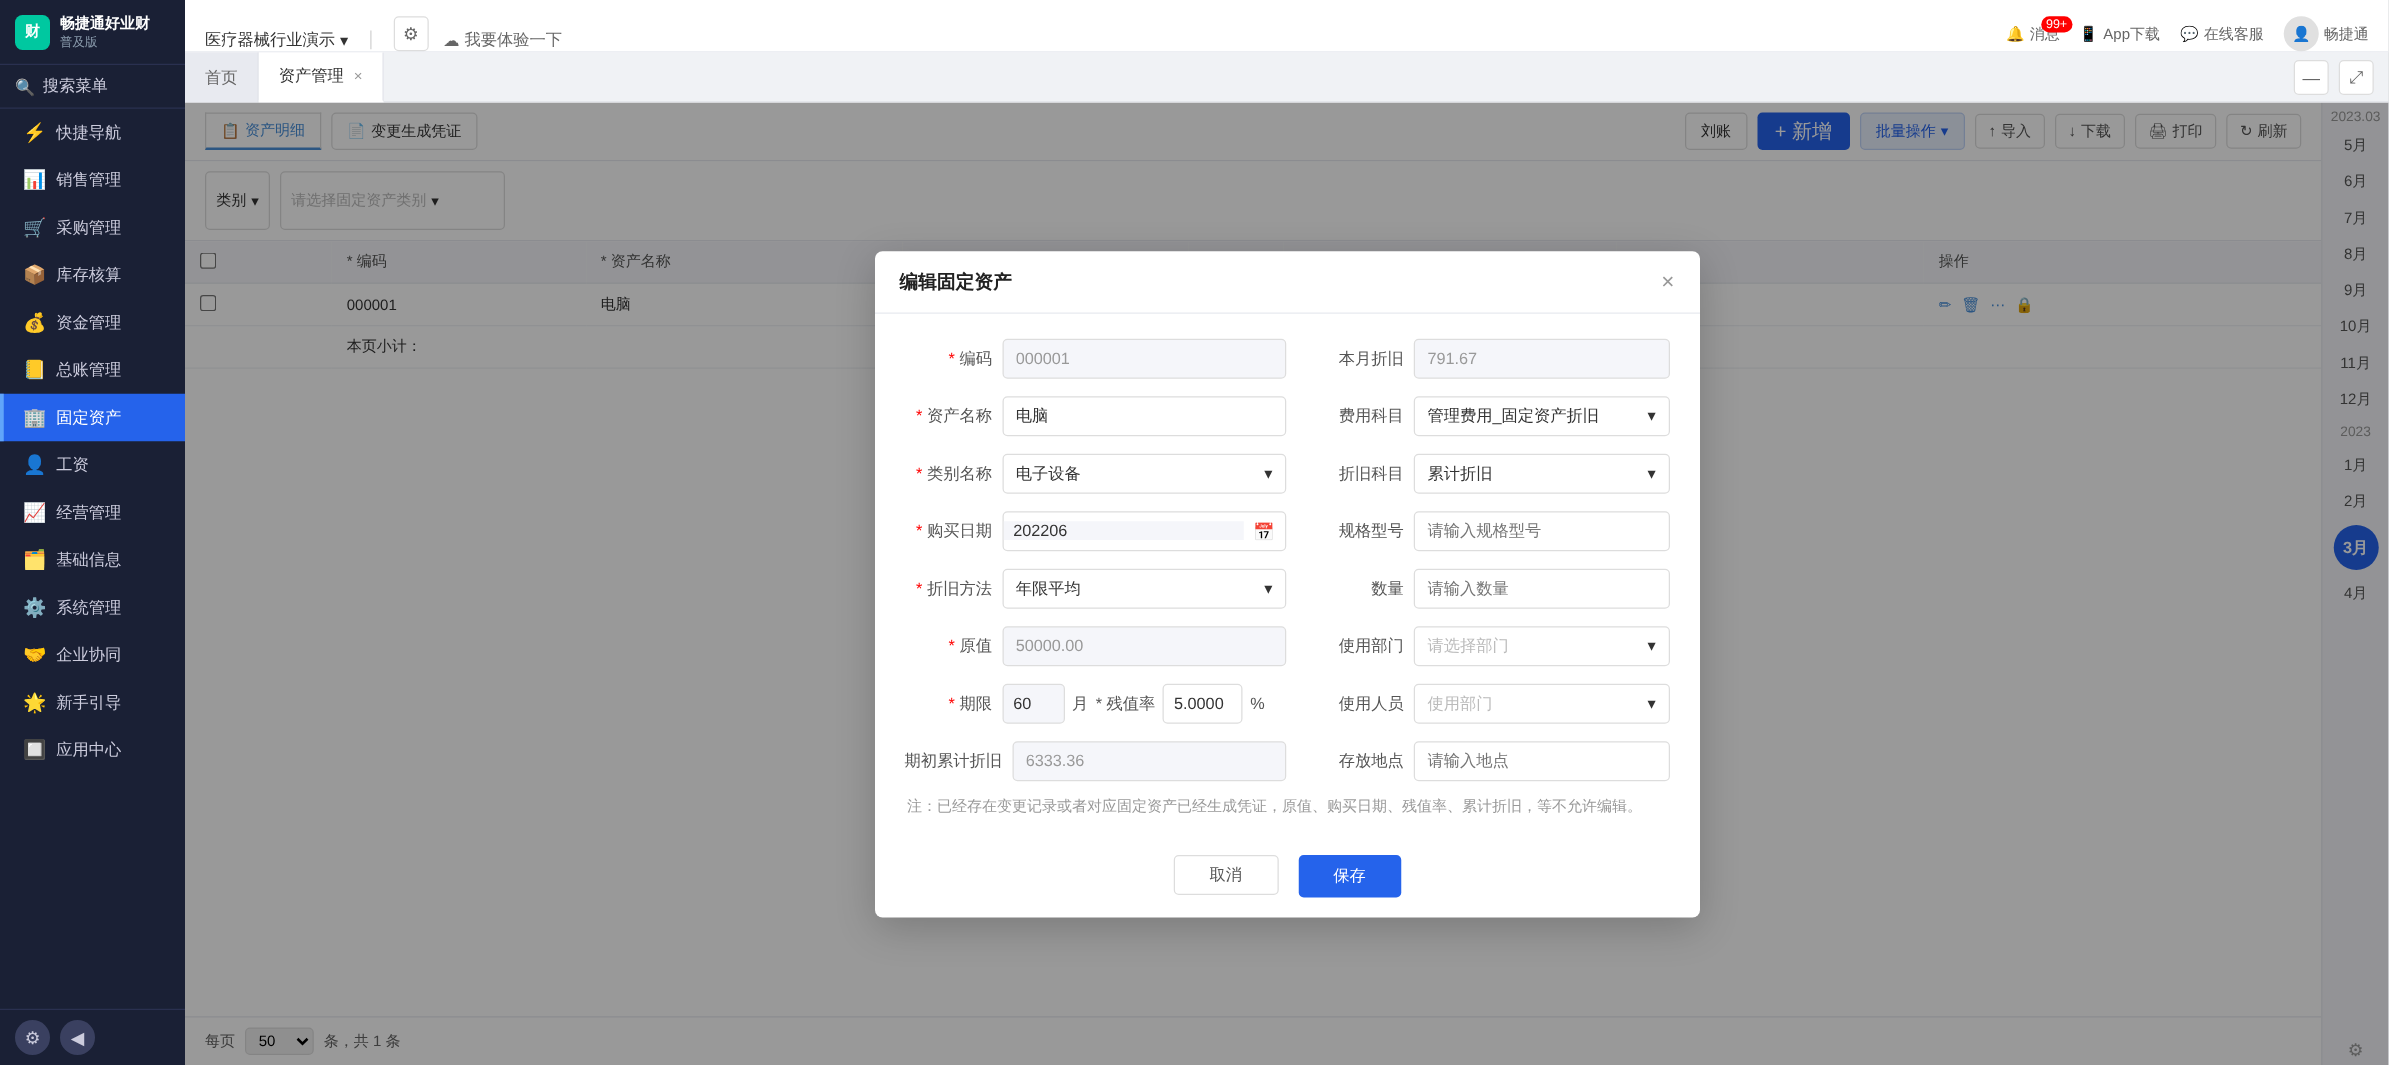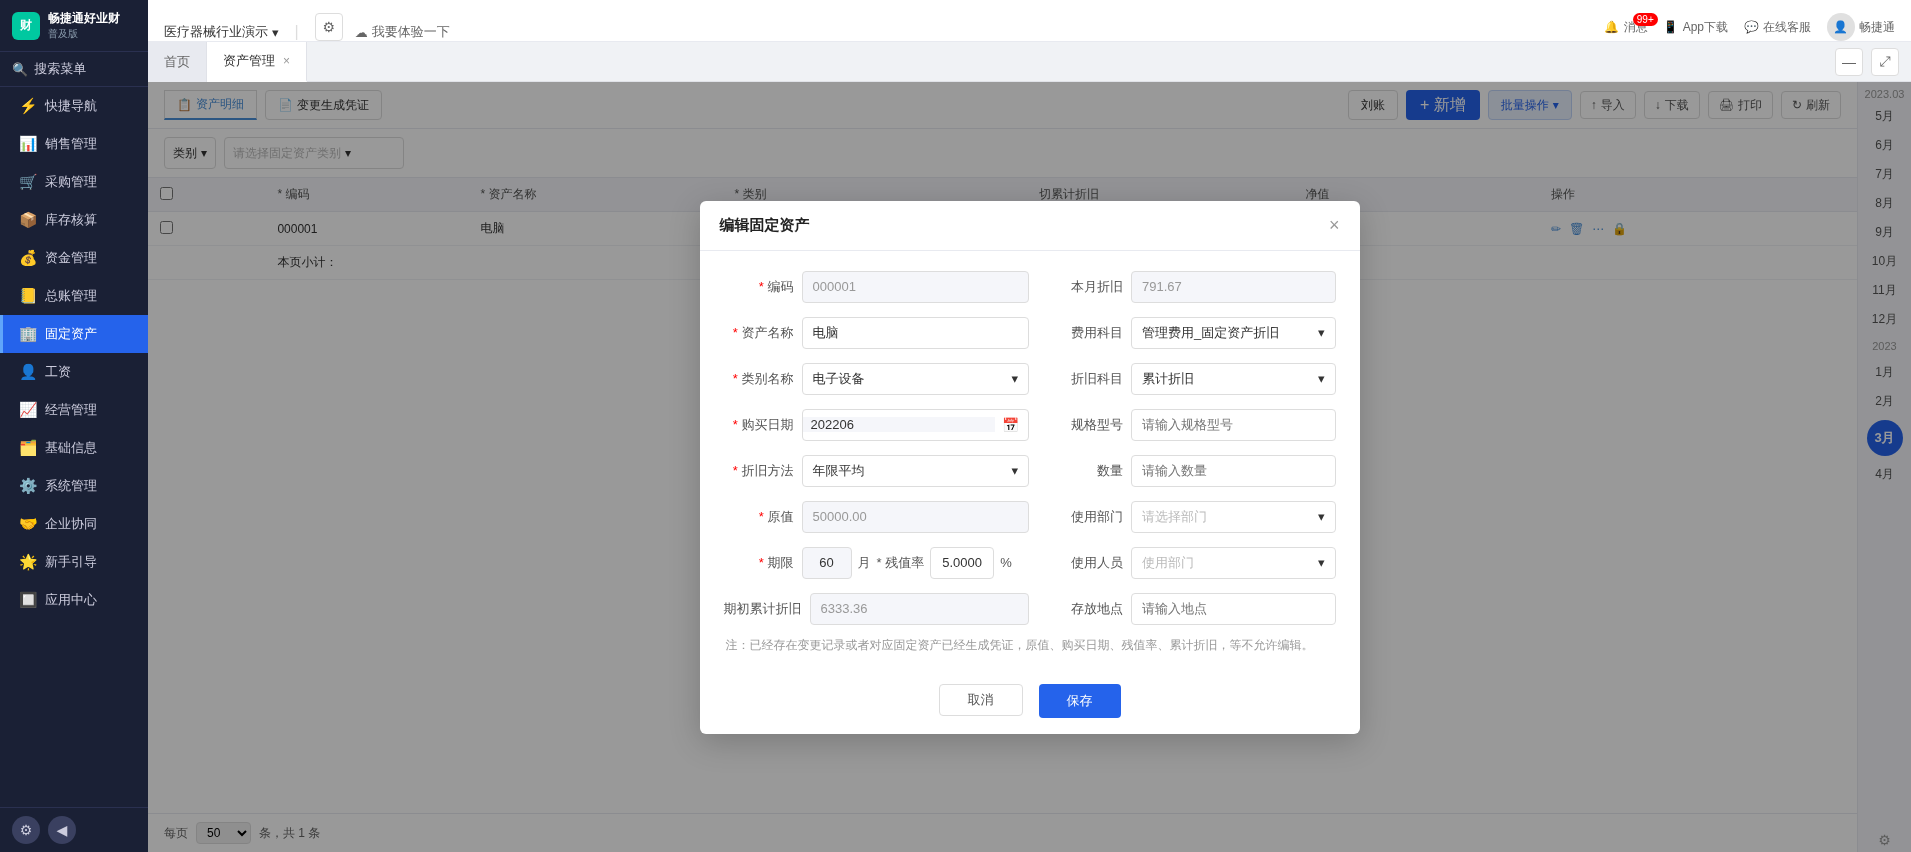--- a/index.html
+++ b/index.html
@@ -214,21 +214,21 @@
     }
 
     
     .filter-row {
       padding: 8px 16px;
       display: flex; align-items: center; gap: 8px;
       background: #fff;
       border-bottom: 1px solid #e8eaf0;
     }
     .filter-select {
-      height: 32px; padding: 0 8px;
+      height: 47px; padding: 0 8px;
       border: 1px solid #ddd; border-radius: 4px;
       font-size: 12px; color: #333;
       display: flex; align-items: center; gap: 4px;
       cursor: pointer; background: #fff;
     }
 
     
     .table-container {
       flex: 1; overflow: auto;
       background: #fff;
@@ -361,21 +361,21 @@
     .form-input-with-icon .input-icon {
       padding: 0 8px; color: #999; font-size: 14px;
     }
     .inline-group {
       display: flex; align-items: center; gap: 6px;
     }
     .inline-label { font-size: 13px; color: #555; white-space: nowrap; }
     .inline-input {
       width: 50px; height: 32px; padding: 0 8px;
       border: 1px solid #ddd; border-radius: 4px;
-      font-size: 13px; color: #333; text-align: center;
+      font-size: 13px; color: #333; text-align: left;
       background: #f5f6fa;
     }
     .inline-input.editable { background: #fff; }
     .modal-note {
       margin: 12px 0 8px;
       font-size: 12px; color: #999;
       padding: 0 2px;
     }
     .modal-footer {
       padding: 12px 24px 16px;

